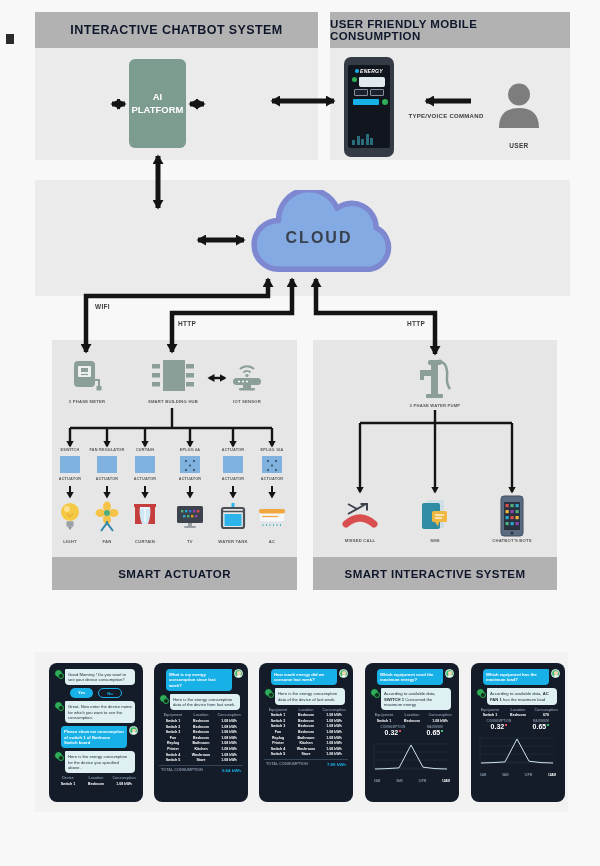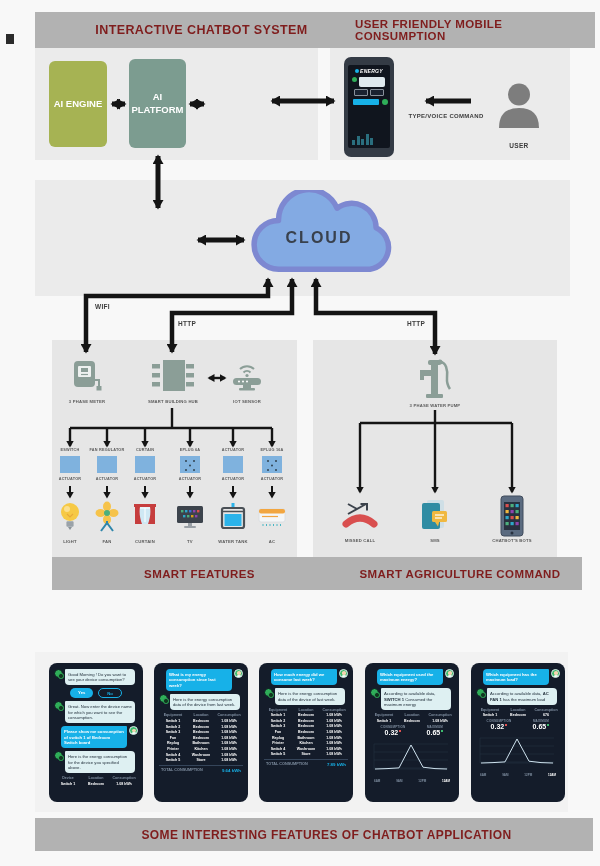--- a/index.html
+++ b/index.html
@@ -1,21 +1,21 @@
 <!DOCTYPE html>
 <html><head>
 <meta charset="utf-8">
 <style>
   html,body{margin:0;padding:0;background:#fbfbfb;}
   #app{position:relative;width:600px;height:866px;background:#f8f8f8;overflow:hidden;
        font-family:"Liberation Sans",sans-serif;}
   .panel{position:absolute;background:#ebebeb;}
   .panel2{position:absolute;background:#e6e6e6;}
-  .hdr,.banner{position:absolute;background:#b2b2b2;color:#7f1d1d;font-weight:bold;
-       display:flex;align-items:center;justify-content:center;letter-spacing:.4px;padding-left:25px;}
+  .hdr,.banner{position:absolute;background:#b2b2b2;color:#0f172a;font-weight:bold;
+       display:flex;align-items:center;justify-content:center;letter-spacing:.4px;}
   .hdr{font-size:12.5px;}
   .banner{font-size:11.5px;}
   .aibox{position:absolute;border-radius:6px;color:#fff;font-weight:bold;font-size:9.5px;
        display:flex;align-items:center;justify-content:center;text-align:center;line-height:1.3;padding:4px;box-sizing:border-box;}
   .wires{position:absolute;left:0;top:0;pointer-events:none;}
   .cap{position:absolute;font-size:4.2px;font-weight:bold;color:#5a5a5a;text-align:center;letter-spacing:.2px;white-space:nowrap;}
   .cap2{position:absolute;font-size:6.5px;font-weight:bold;color:#3c3c3c;letter-spacing:.3px;}
   .icon{position:absolute;}
   .bluesq{position:absolute;width:20px;height:17px;background:#7fb2de;}
   .bluesq .d{position:absolute;left:5px;top:4px;width:2.4px;height:2.4px;border-radius:50%;background:#31424f;
@@ -85,21 +85,20 @@
 </style>
 </head>
 <body>
 
 <div id="app">
 
   <div class="stray"></div>
 
   <div class="panel" style="left:35px;top:12px;width:283px;height:148px;"></div>
   <div class="hdr" style="left:35px;top:12px;width:283px;height:36px;">INTERACTIVE CHATBOT SYSTEM</div>
-  <div class="aibox" style="left:49px;top:61px;width:58px;height:86px;background:#a6b353;">AI ENGINE</div>
   <div class="aibox" style="left:129px;top:59px;width:57px;height:89px;background:#7c9c90;">AI PLATFORM</div>
 
   <div class="panel" style="left:330px;top:12px;width:240px;height:148px;"></div>
   <div class="hdr" style="left:330px;top:12px;width:240px;height:36px;font-size:11.5px;">USER FRIENDLY MOBILE CONSUMPTION</div>
 
   <div class="tphone">
     <div class="screen">
       <div class="tp-logo">ENERGY</div>
       <div class="tp-bub"></div>
       <div class="tp-btns">
@@ -315,21 +314,21 @@
     </g>
   </svg>
 
   <div class="cap" style="left:50px;top:539px;width:40px;">LIGHT</div>
   <div class="cap" style="left:87px;top:539px;width:40px;">FAN</div>
   <div class="cap" style="left:125px;top:539px;width:40px;">CURTAIN</div>
   <div class="cap" style="left:170px;top:539px;width:40px;">TV</div>
   <div class="cap" style="left:213px;top:539px;width:40px;">WATER TANK</div>
   <div class="cap" style="left:252px;top:539px;width:40px;">AC</div>
 
-  <div class="banner" style="left:52px;top:557px;width:245px;height:33px;">SMART FEATURES</div>
+  <div class="banner" style="left:52px;top:557px;width:245px;height:33px;">SMART ACTUATOR</div>
 
   <svg class="icon" style="left:416px;top:356px;" width="38" height="46">
     <g fill="#8b9e97">
       <rect x="15" y="8" width="7" height="30"></rect>
       <rect x="10" y="38" width="17" height="4" rx="1"></rect>
       <rect x="4" y="14" width="13" height="6"></rect>
       <rect x="4" y="20" width="4" height="4"></rect>
       <rect x="12" y="4" width="13" height="5" rx="2"></rect>
     </g>
     <circle cx="24" cy="6" r="2.5" fill="#8b9e97"></circle>
@@ -369,21 +368,21 @@
       <rect x="6.5" y="27" width="3.2" height="3.2" fill="#4caf7d"></rect>
         <rect x="11.5" y="27" width="3.2" height="3.2" fill="#2ea8c9"></rect>
         <rect x="16.5" y="27" width="3.2" height="3.2" fill="#8e44ad"></rect>
     </g>
     <circle cx="13" cy="38" r="1.5" fill="#28313f"></circle>
   </svg>
   <div class="cap" style="left:320px;top:538px;width:80px;">MISSED CALL</div>
   <div class="cap" style="left:395px;top:538px;width:80px;">SMS</div>
   <div class="cap" style="left:472px;top:538px;width:80px;">CHATBOT'S BOTS</div>
 
-  <div class="banner" style="left:313px;top:557px;width:244px;height:33px;">SMART AGRICULTURE COMMAND</div>
+  <div class="banner" style="left:313px;top:557px;width:244px;height:33px;">SMART INTERACTIVE SYSTEM</div>
 
 
   <div class="phones-bg"></div>
 
   <div class="phone" style="left:49px;">
     <div class="crow">
       <span class="av-bot"></span>
       <div class="bub-bot">Good Morning ! Do you want to see your device consumption?</div>
     </div>
     <div class="btnrow">
@@ -652,15 +651,14 @@
       </svg>
       <div class="xlabels">
         <span>6AM</span>
         <span>9AM</span>
         <span>12PM</span>
         <span class="hot">12AM</span>
       </div>
     </div>
   </div>
 
-  <div class="banner" style="left:35px;top:818px;width:533px;height:33px;font-size:12px;">SOME INTERESTING FEATURES OF CHATBOT APPLICATION</div>
 
 </div>
 
 </body></html>

